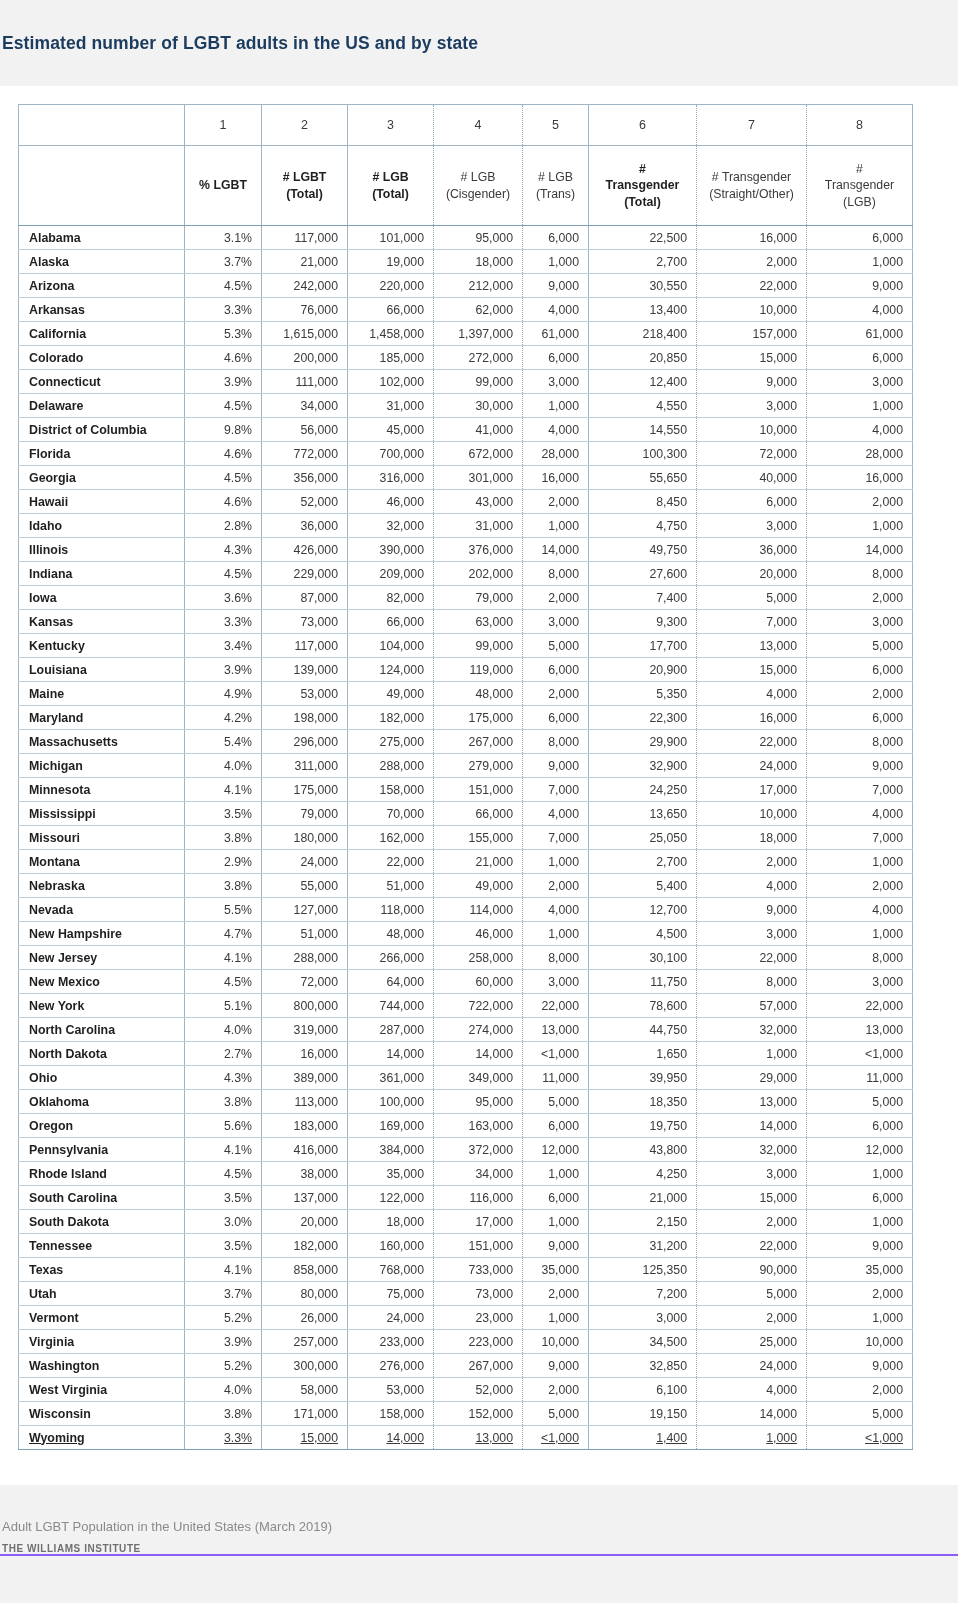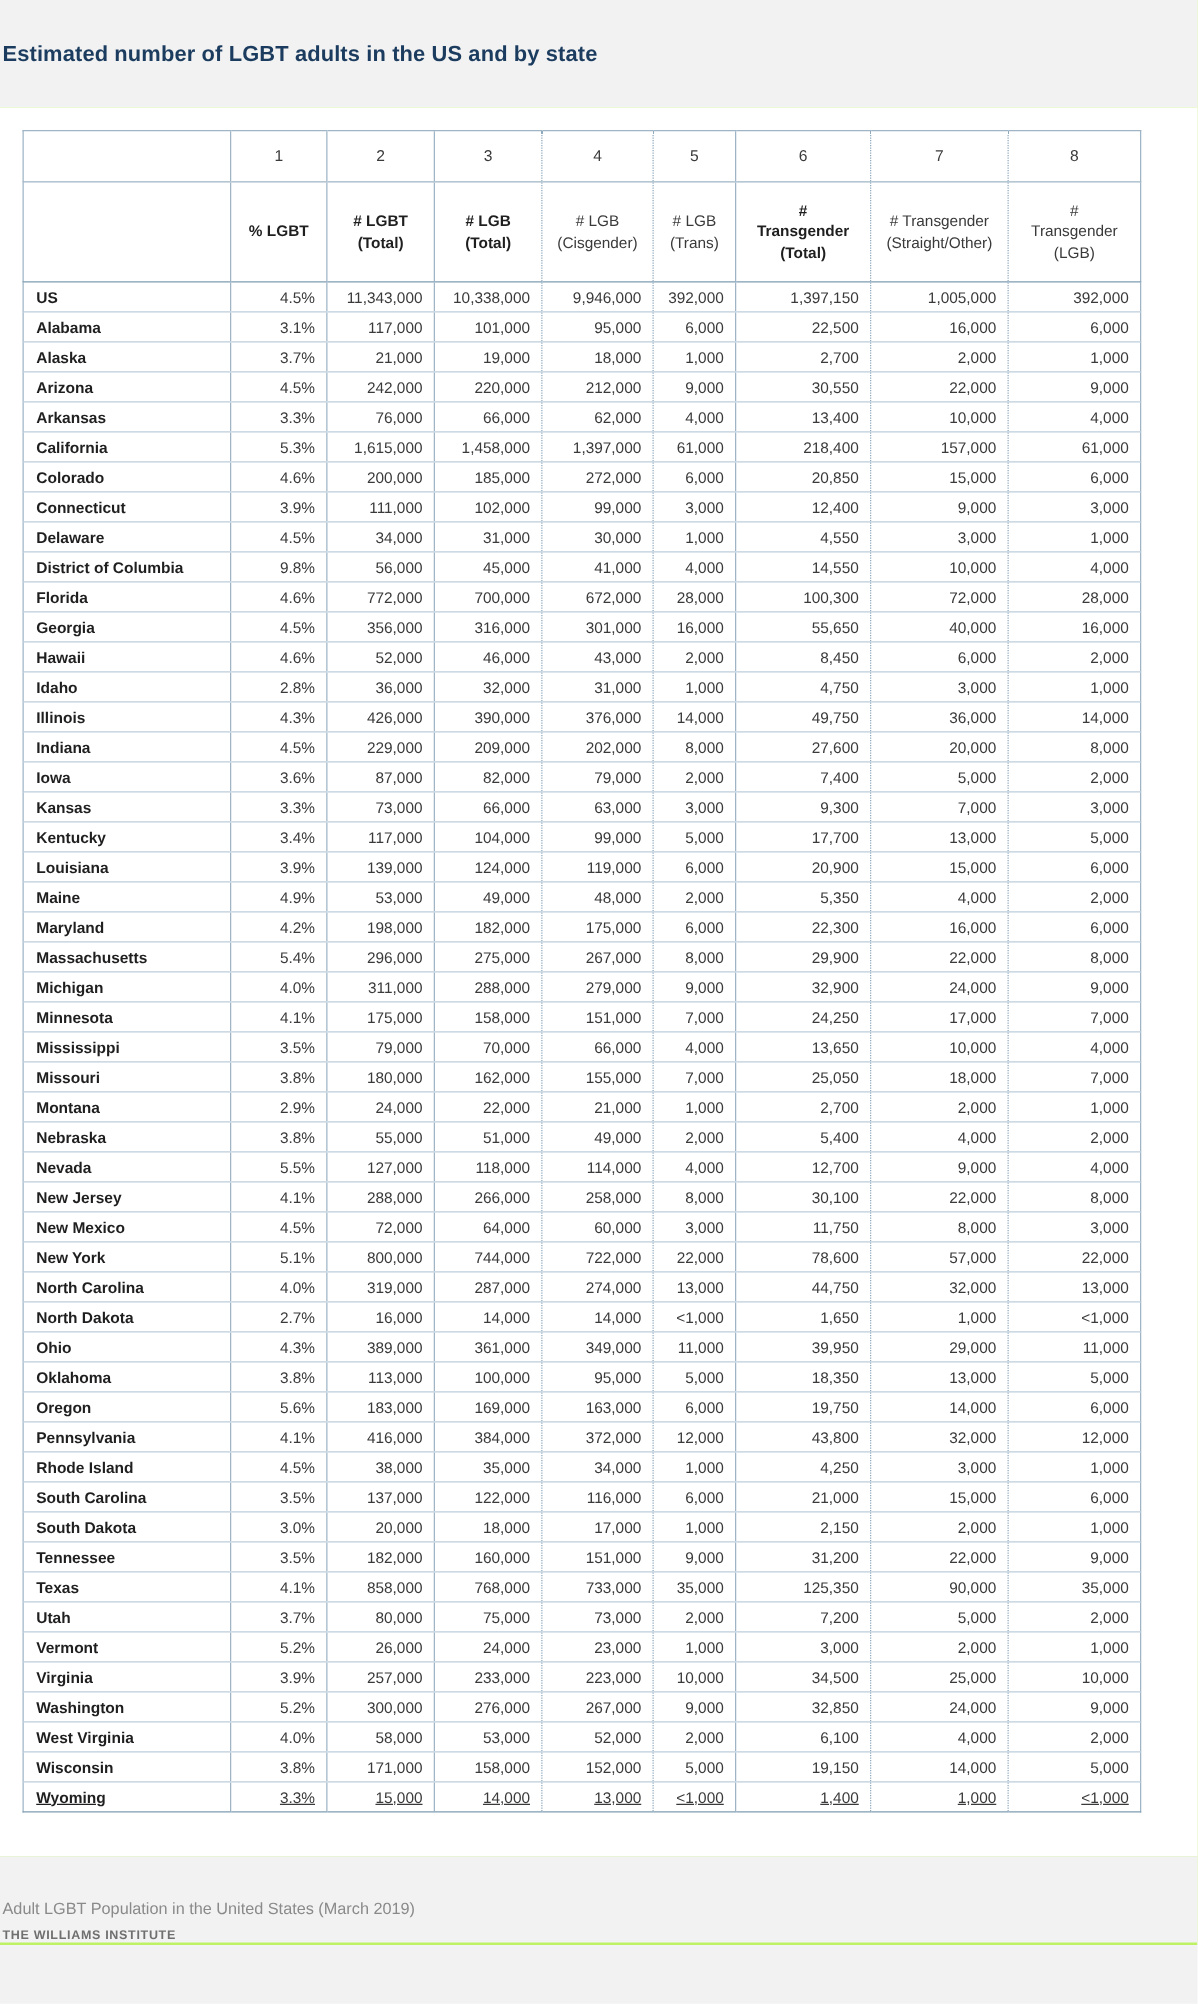--- a/index.html
+++ b/index.html
@@ -13,21 +13,21 @@
     background: #f2f2f2;
     font-family: "Liberation Sans", sans-serif;
     color: #333;
     overflow: hidden;
   }
   .page {
     position: relative;
     width: 958px;
     height: 1556px;
     box-sizing: border-box;
-    background: #bef264;
+    background: #8b5cf6;
   }
   
   .title-band {
     height: 86px;
     background: #f2f2f2;
     display: flex;
     align-items: center;
     padding-left: 2px;
     box-sizing: border-box;
   }
@@ -182,31 +182,20 @@
           <td class="sep-solid bold"># LGBT<br>(Total)</td>
           <td class="sep-solid bold"># LGB<br>(Total)</td>
           <td class="sep-dot"># LGB<br>(Cisgender)</td>
           <td class="sep-dot"># LGB<br>(Trans)</td>
           <td class="sep-solid bold">#<br>Transgender<br>(Total)</td>
           <td class="sep-dot"># Transgender<br>(Straight/Other)</td>
           <td class="sep-dot outer-r">#<br>Transgender<br>(LGB)</td>
         </tr>
       </thead>
       <tbody id="tbody">
-          <tr class="us-row">
-            <td class="state outer-l">US</td>
-            <td class="num sep-solid">4.5%</td>
-            <td class="num sep-solid">11,343,000</td>
-            <td class="num sep-solid">10,338,000</td>
-            <td class="num sep-dot">9,946,000</td>
-            <td class="num sep-dot">392,000</td>
-            <td class="num sep-solid">1,397,150</td>
-            <td class="num sep-dot">1,005,000</td>
-            <td class="num sep-dot outer-r">392,000</td>
-          </tr>
           <tr>
             <td class="state outer-l">Alabama</td>
             <td class="num sep-solid">3.1%</td>
             <td class="num sep-solid">117,000</td>
             <td class="num sep-solid">101,000</td>
             <td class="num sep-dot">95,000</td>
             <td class="num sep-dot">6,000</td>
             <td class="num sep-solid">22,500</td>
             <td class="num sep-dot">16,000</td>
             <td class="num sep-dot outer-r">6,000</td>
@@ -513,20 +502,31 @@
             <td class="num sep-solid">5.5%</td>
             <td class="num sep-solid">127,000</td>
             <td class="num sep-solid">118,000</td>
             <td class="num sep-dot">114,000</td>
             <td class="num sep-dot">4,000</td>
             <td class="num sep-solid">12,700</td>
             <td class="num sep-dot">9,000</td>
             <td class="num sep-dot outer-r">4,000</td>
           </tr>
           <tr>
+            <td class="state outer-l">New Hampshire</td>
+            <td class="num sep-solid">4.7%</td>
+            <td class="num sep-solid">51,000</td>
+            <td class="num sep-solid">48,000</td>
+            <td class="num sep-dot">46,000</td>
+            <td class="num sep-dot">1,000</td>
+            <td class="num sep-solid">4,500</td>
+            <td class="num sep-dot">3,000</td>
+            <td class="num sep-dot outer-r">1,000</td>
+          </tr>
+          <tr>
             <td class="state outer-l">New Jersey</td>
             <td class="num sep-solid">4.1%</td>
             <td class="num sep-solid">288,000</td>
             <td class="num sep-solid">266,000</td>
             <td class="num sep-dot">258,000</td>
             <td class="num sep-dot">8,000</td>
             <td class="num sep-solid">30,100</td>
             <td class="num sep-dot">22,000</td>
             <td class="num sep-dot outer-r">8,000</td>
           </tr>

